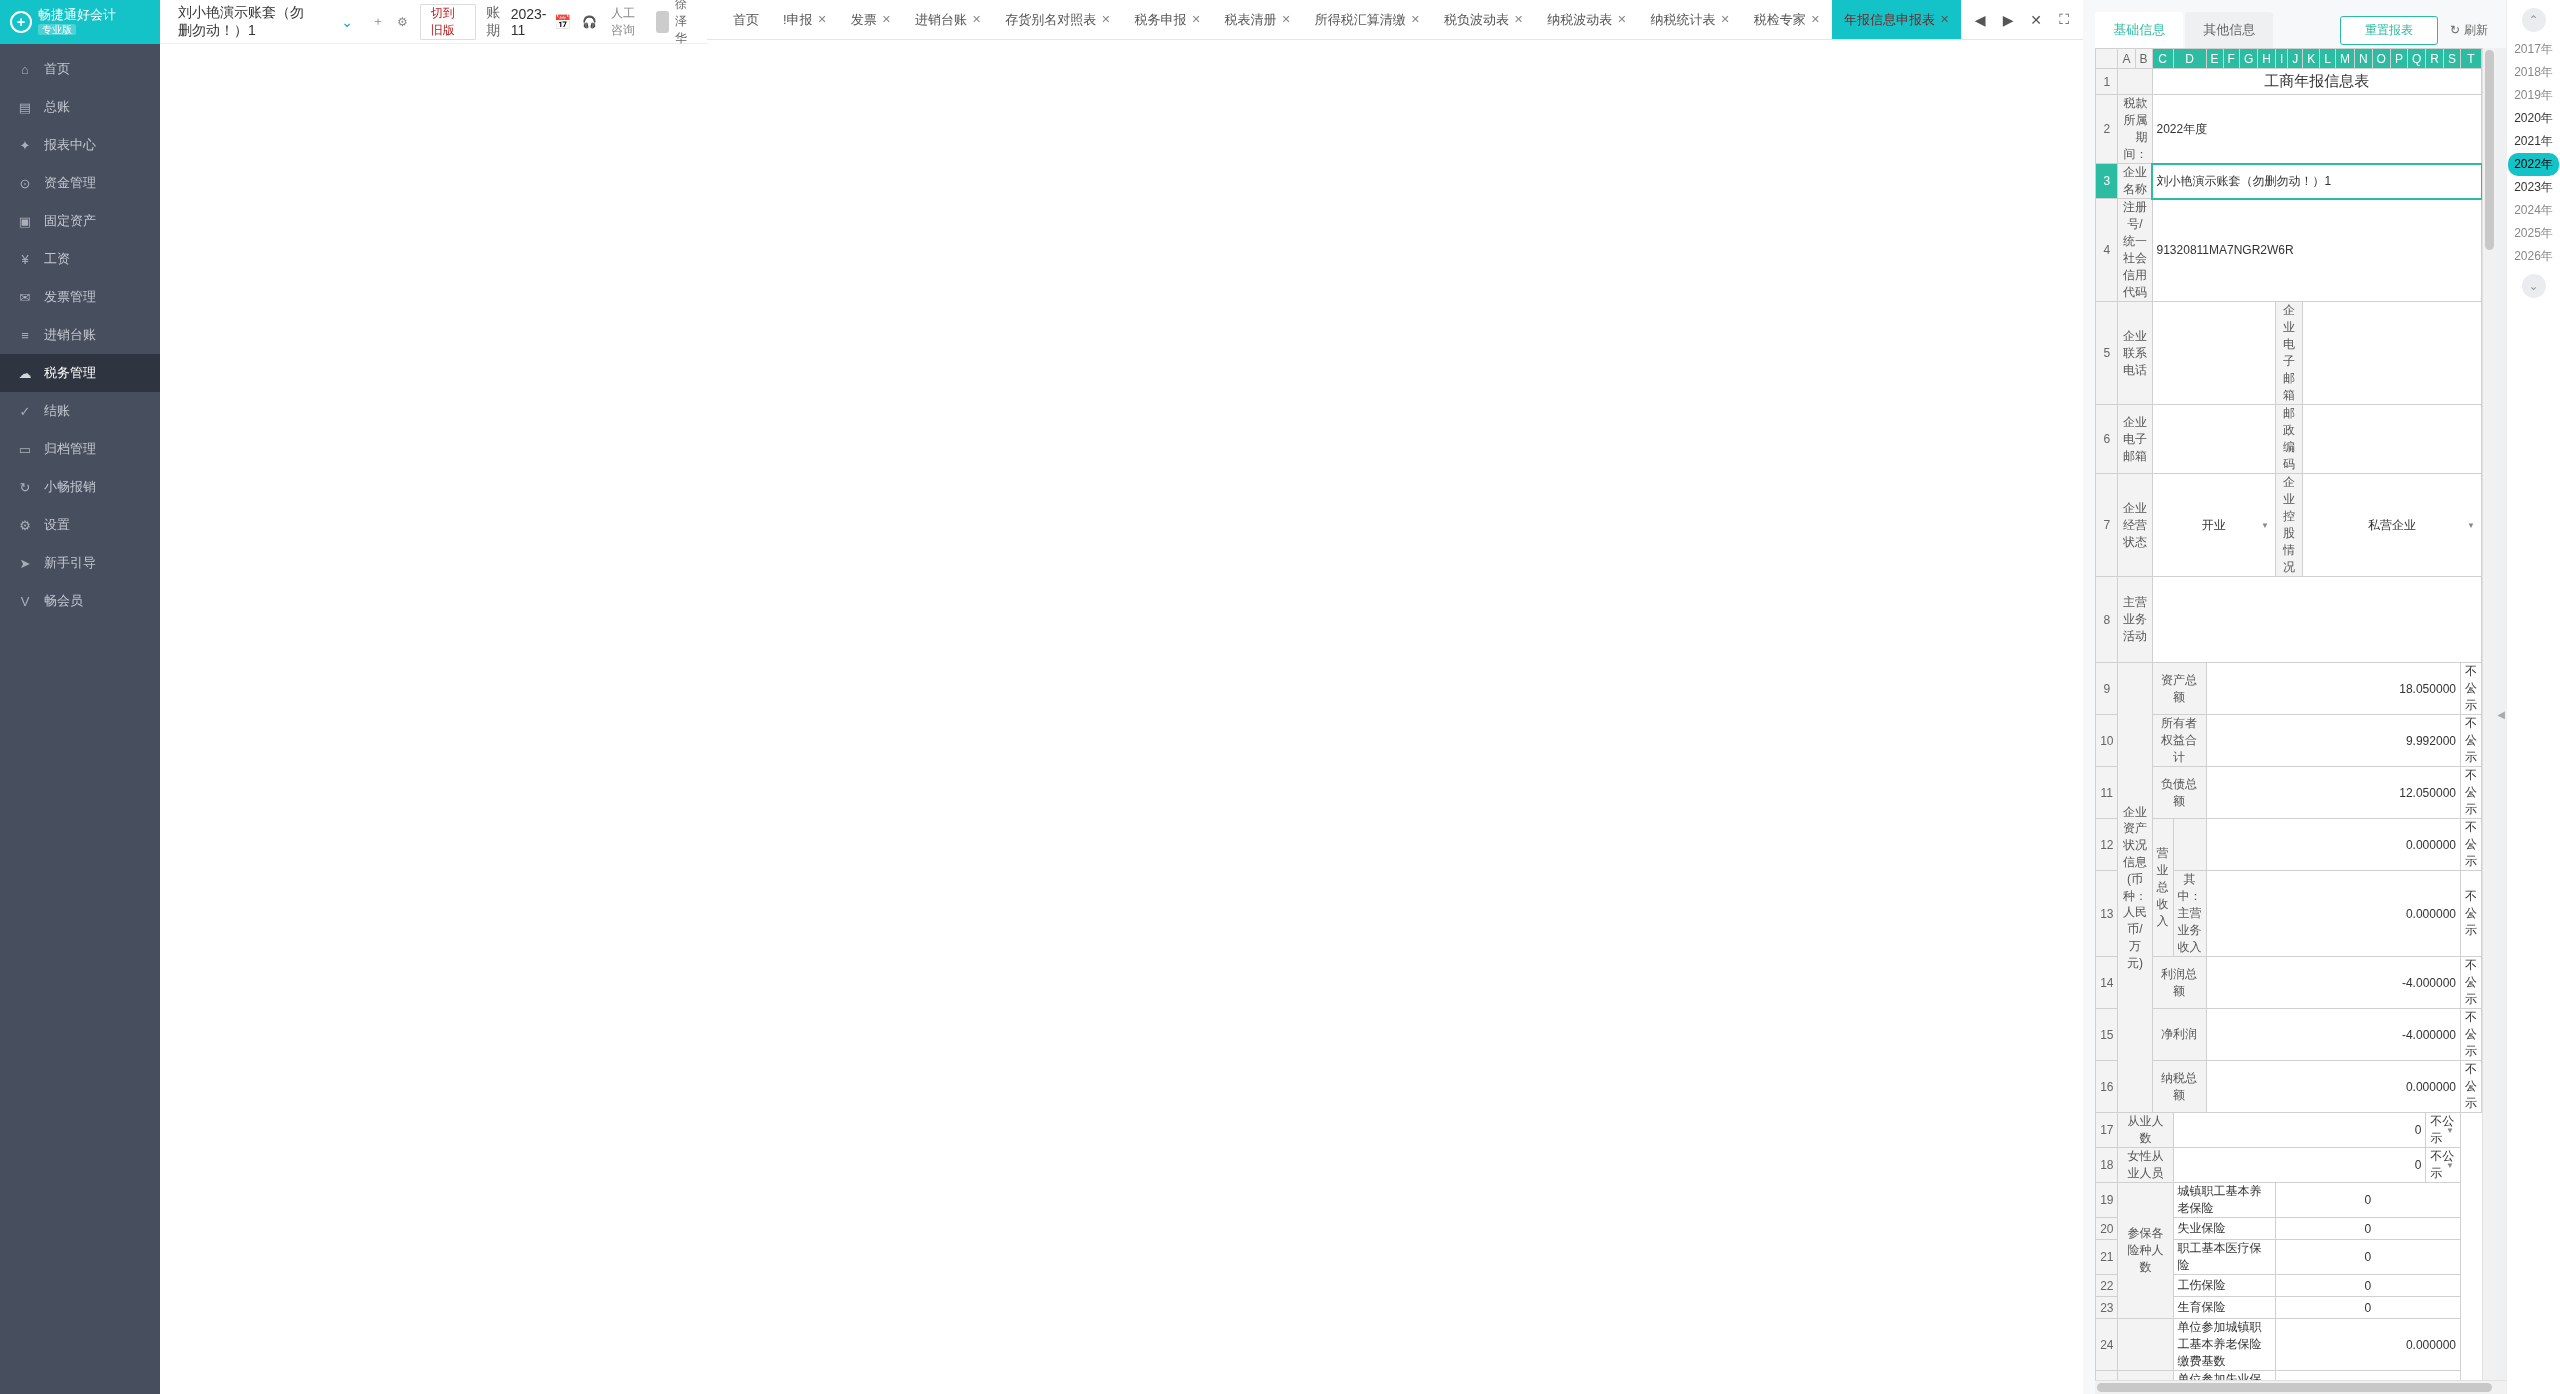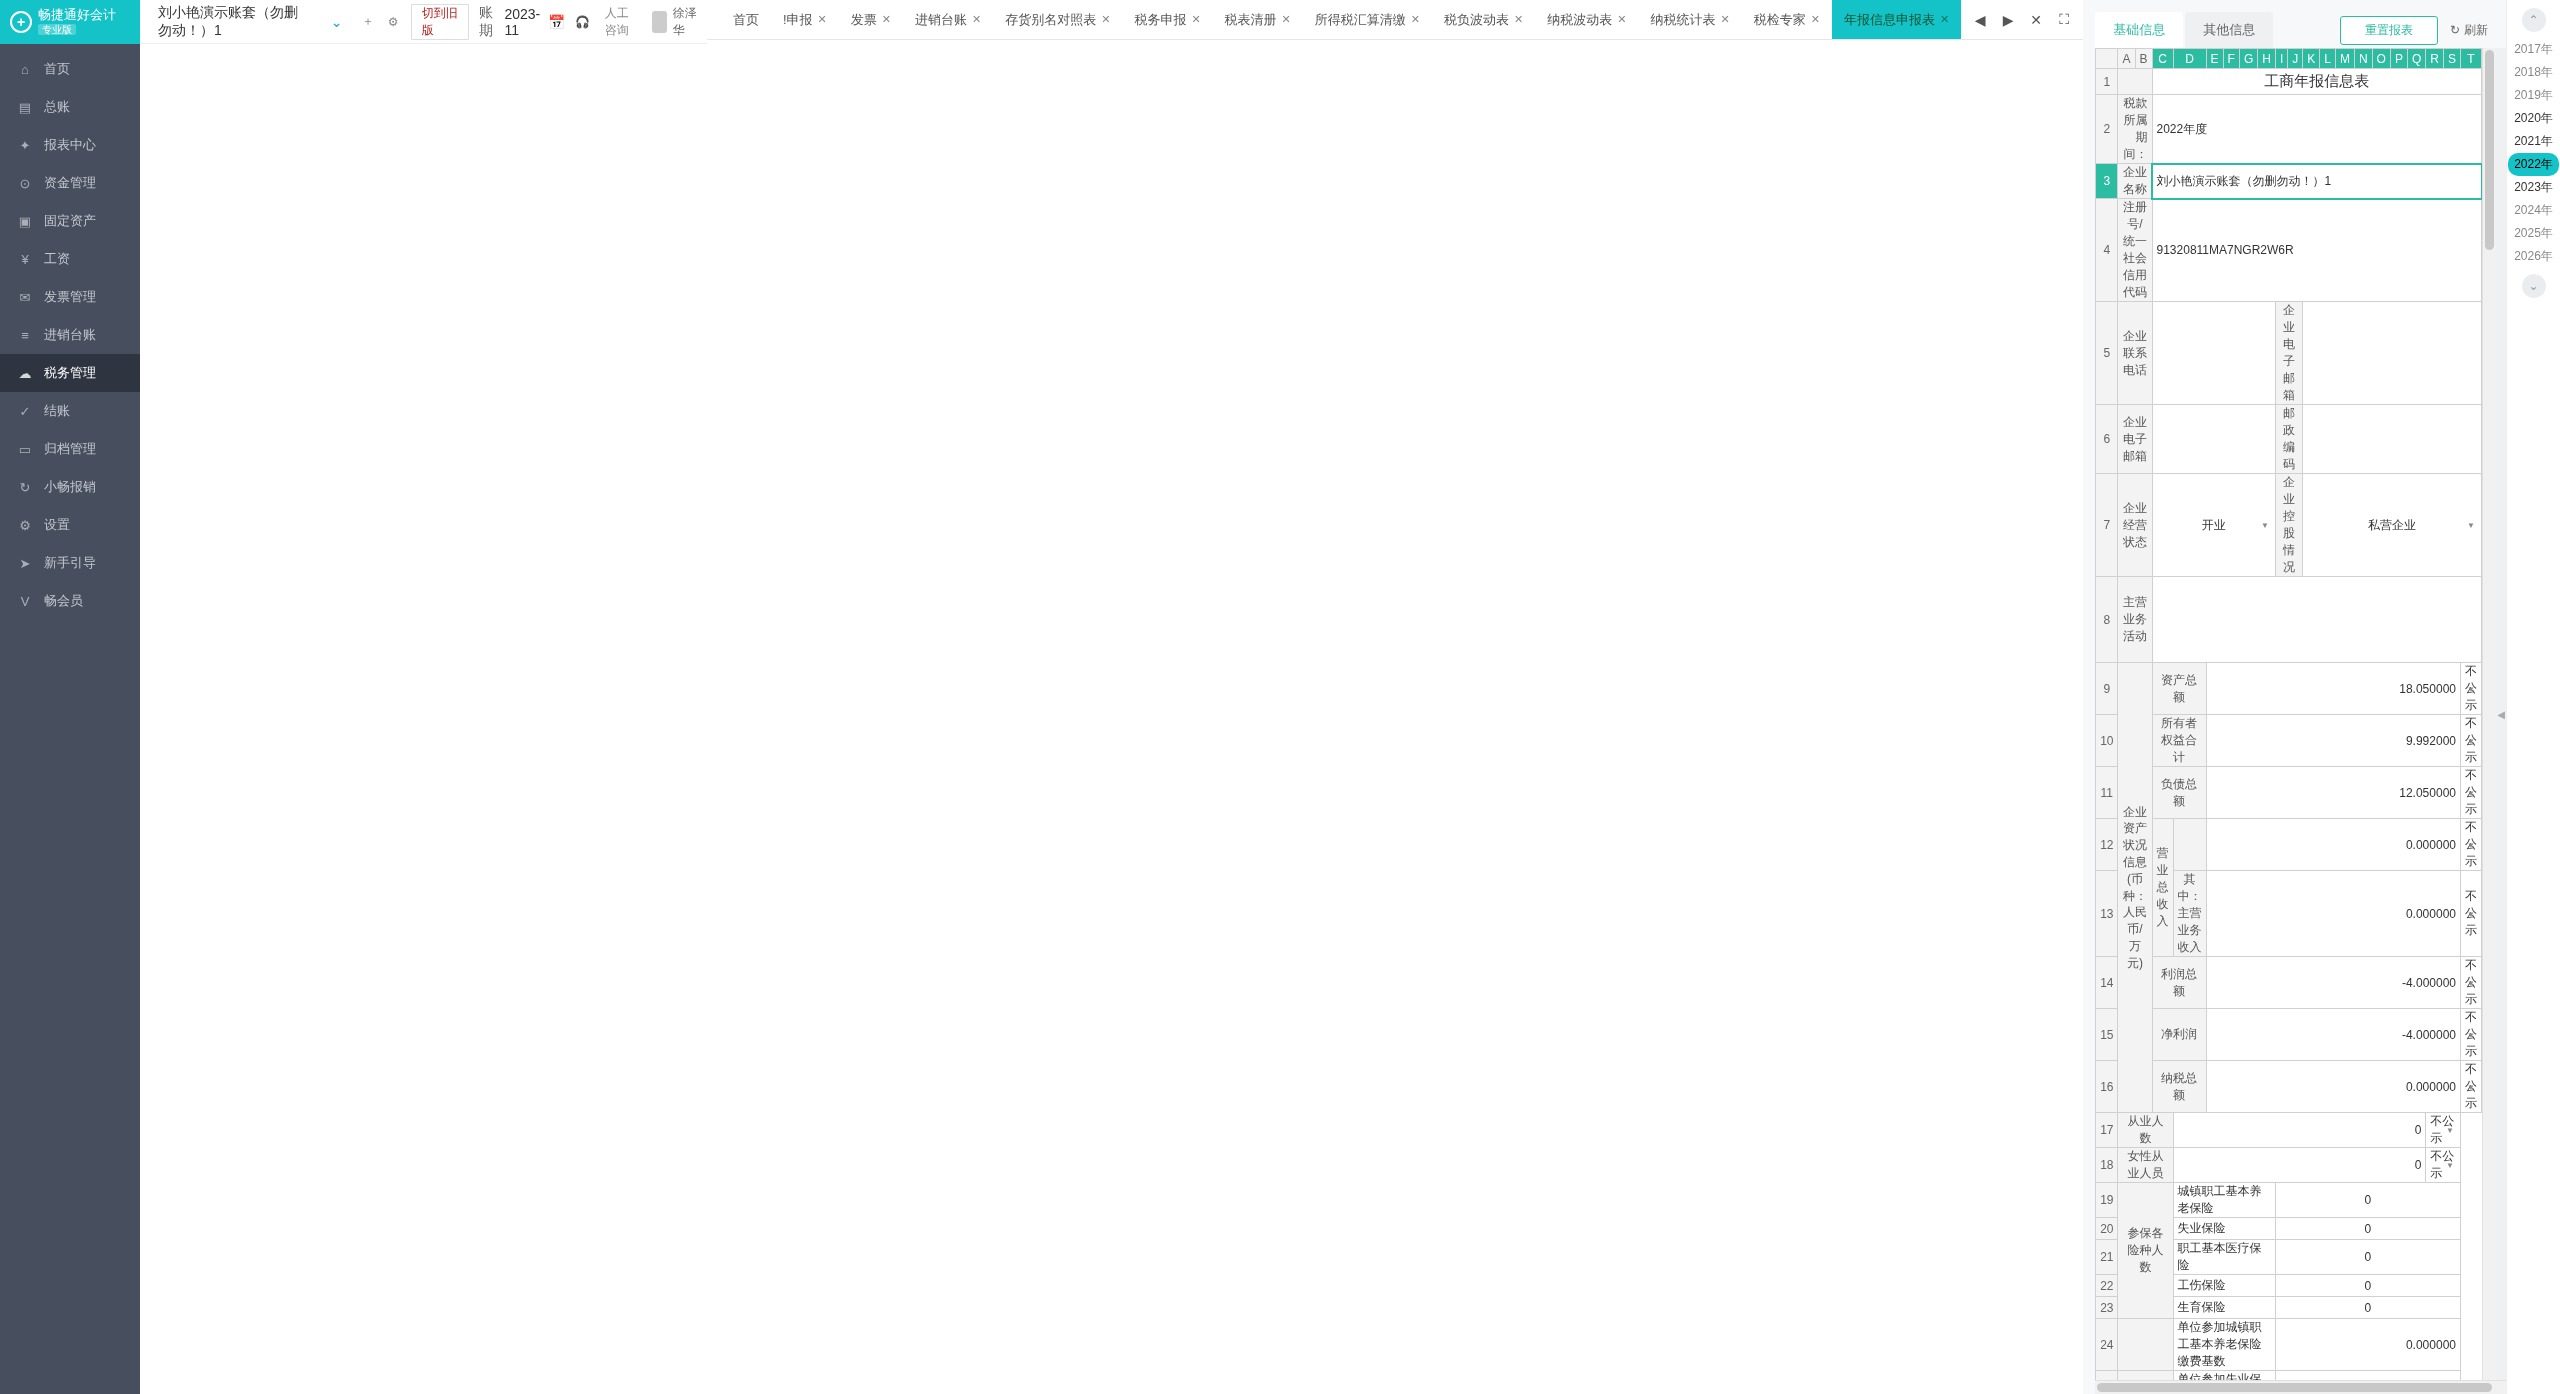--- a/index.html
+++ b/index.html
@@ -1,20 +1,20 @@
 <!DOCTYPE html>
 <html><head>
 <meta charset="utf-8">
 <style>
 * { box-sizing: border-box; margin: 0; padding: 0; }
 body { font-family: "Microsoft YaHei", -apple-system, sans-serif; font-size: 12px; color: #333; background: #fff; overflow: hidden; }
 .app { display: flex; height: 100vh; }
 
 
-.sidebar { width: 140px; background: #474e5d; color: #aab0bc; display: flex; flex-direction: column; flex-shrink: 0; }
+.sidebar { width: 160px; background: #474e5d; color: #aab0bc; display: flex; flex-direction: column; flex-shrink: 0; }
 .logo-area { height: 44px; background: #14c3c8; color: #fff; display: flex; align-items: center; padding: 0 10px; font-size: 13px; }
 .logo-icon { width: 22px; height: 22px; border: 2px solid #fff; border-radius: 50%; margin-right: 6px; position: relative; display: flex; align-items: center; justify-content: center; }
 .logo-icon::after { content: "+"; font-weight: bold; font-size: 14px; }
 .logo-text { line-height: 1.1; }
 .logo-sub { font-size: 10px; background: rgba(255,255,255,0.25); padding: 0 4px; border-radius: 2px; display: inline-block; margin-top: 1px; }
 .side-menu { flex: 1; padding-top: 6px; }
 .side-item { display: flex; align-items: center; height: 38px; padding: 0 16px; cursor: pointer; font-size: 13px; color: #c2c7d1; }
 .side-item.active { background: #2e3440; color: #fff; }
 .side-icon { width: 18px; height: 18px; margin-right: 10px; opacity: 0.8; display: inline-flex; align-items: center; justify-content: center; }
 
@@ -28,21 +28,21 @@
 .period { display: flex; align-items: center; gap: 8px; font-size: 14px; color: #666; }
 .period-val { color: #333; }
 .topbar-right { margin-left: auto; display: flex; align-items: center; gap: 14px; color: #888; }
 .avatar { width: 22px; height: 22px; background: #ccc; border-radius: 3px; }
 .user { display: flex; align-items: center; gap: 6px; color: #666; }
 
 
 .tabs-row { height: 40px; border-bottom: 1px solid #e5e5e5; display: flex; align-items: stretch; padding: 0 0 0 14px; }
 .tabs { display: flex; align-items: stretch; overflow: hidden; flex: 1; }
 .tab { display: flex; align-items: center; padding: 0 12px; font-size: 13px; color: #555; cursor: pointer; white-space: nowrap; }
-.tab.active { background: #14c3c8; color: #14532d; }
+.tab.active { background: #14c3c8; color: #7f1d1d; }
 .tab .x { margin-left: 5px; font-size: 11px; opacity: 0.7; }
 .tab-ctrl { display: flex; align-items: center; gap: 2px; padding: 0 6px; }
 .tab-ctrl-btn { width: 26px; height: 26px; display: flex; align-items: center; justify-content: center; cursor: pointer; color: #555; font-size: 14px; }
 
 
 .content { flex: 1; display: flex; background: #f7f8f9; min-height: 0; }
 .sheet-wrap { flex: 1; display: flex; flex-direction: column; padding: 12px 0 0 12px; min-width: 0; }
 .subtabs-row { display: flex; align-items: center; }
 .subtabs { display: flex; }
 .subtab { padding: 9px 18px; background: #eef0f2; color: #666; font-size: 13px; cursor: pointer; border-radius: 4px 4px 0 0; margin-right: 2px; }

